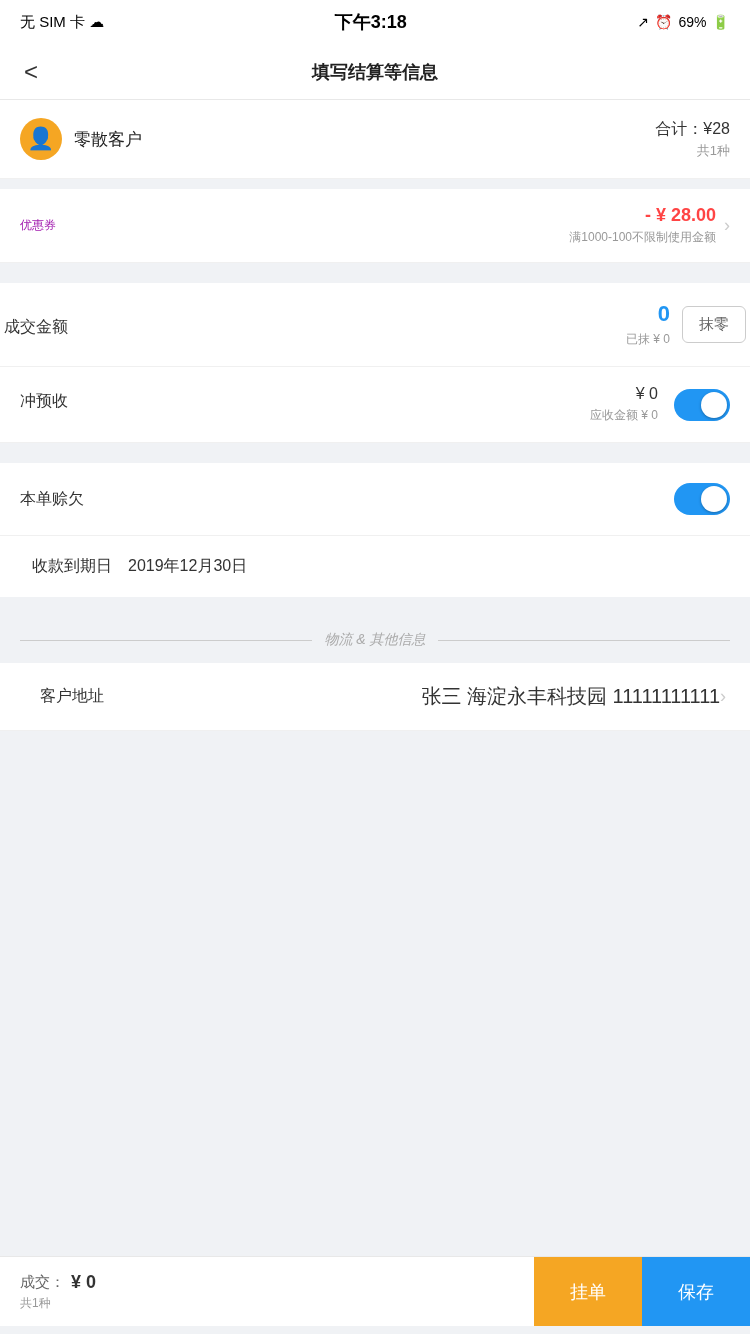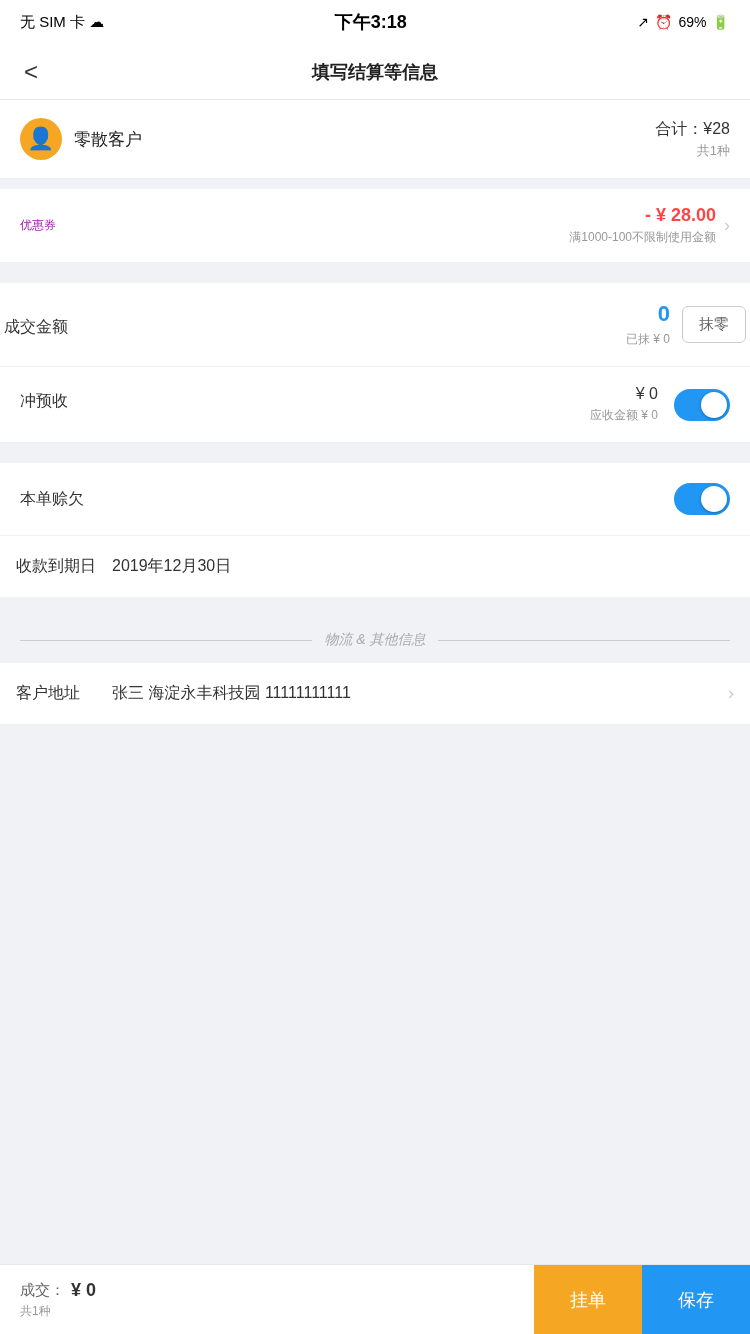--- a/index.html
+++ b/index.html
@@ -185,21 +185,21 @@
       padding: 20px 20px;
       display: flex;
       align-items: center;
       justify-content: space-between;
     }
     .single-label { font-size: 16px; color: #333; }
 
     
     .date-row {
       background: #fff;
-      padding: 20px 16px;
+      padding: 20px 32px;
       display: flex;
       align-items: center;
       gap: 16px;
       border-top: 1px solid #f0f0f0;
     }
     .date-label { font-size: 16px; color: #333; }
     .date-value { font-size: 16px; color: #333; }
 
     
     .logistics-section {
@@ -219,40 +219,41 @@
       background: #ccc;
     }
     .logistics-label {
       font-size: 14px;
       color: #aaa;
     }
 
     
     .address-row {
       background: #fff;
-      padding: 20px 16px;
+      padding: 20px 24px;
       display: flex;
       align-items: center;
       justify-content: space-between;
       border-bottom: 1px solid #f0f0f0;
+      text-align: right;
     }
     .address-label { font-size: 16px; color: #333; min-width: 80px; }
-    .address-value { font-size: 16px; color: #333; flex: 1; margin-left: 16px; }
+    .address-value { font-size: 20px; color: #333; flex: 1; margin-left: 16px; }
     .address-right { display: flex; align-items: center; }
 
     
     .empty-space {
       background: #f0f2f5;
       height: 180px;
     }
 
     
     .bottom-bar {
       position: fixed;
-      bottom: 0;
+      bottom: 8px;
       left: 0;
       width: 750px;
       height: 70px;
       background: #fff;
       display: flex;
       align-items: center;
       border-top: 1px solid #e8e8e8;
     }
     .bottom-summary {
       flex: 1;

